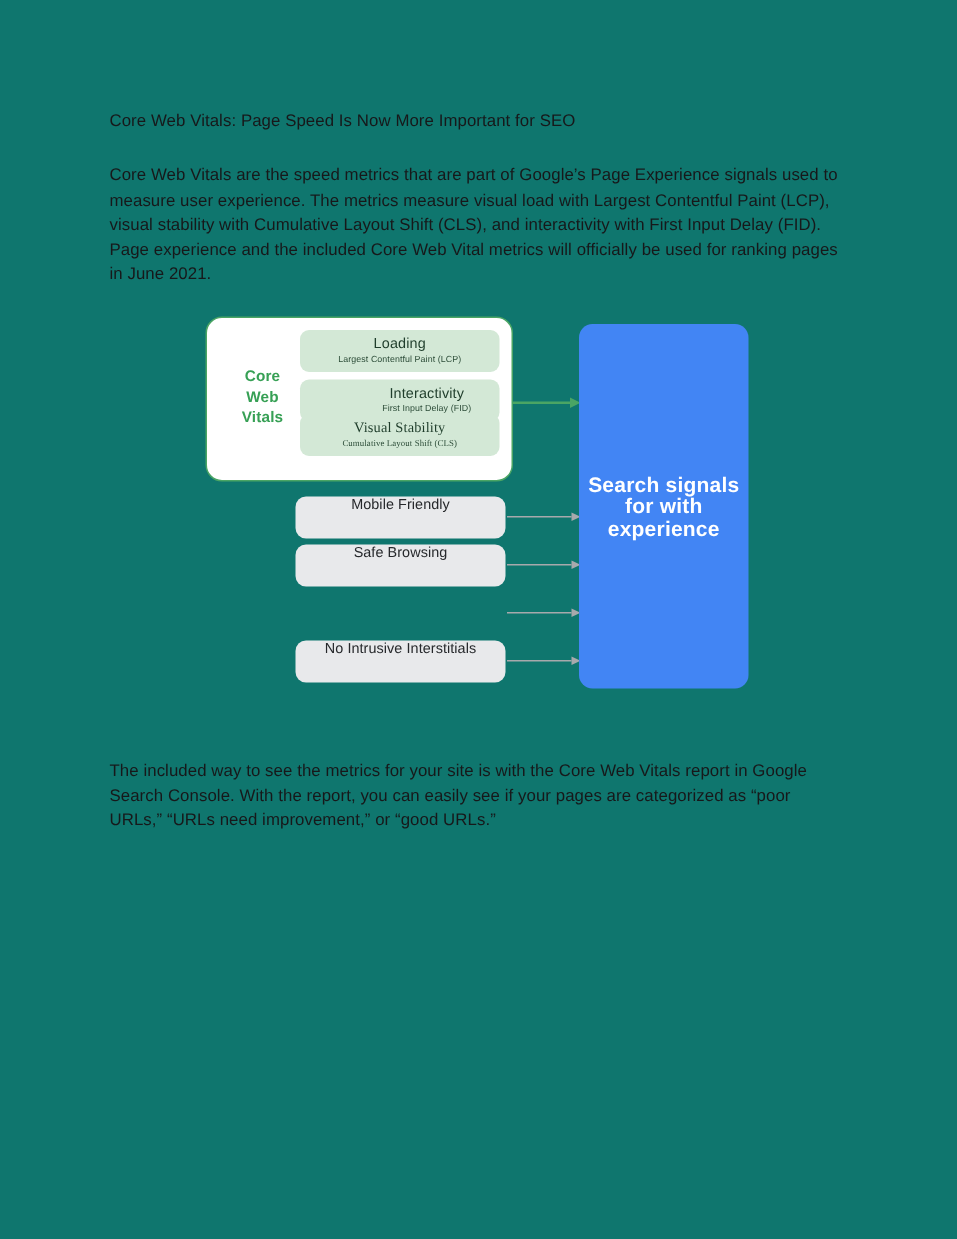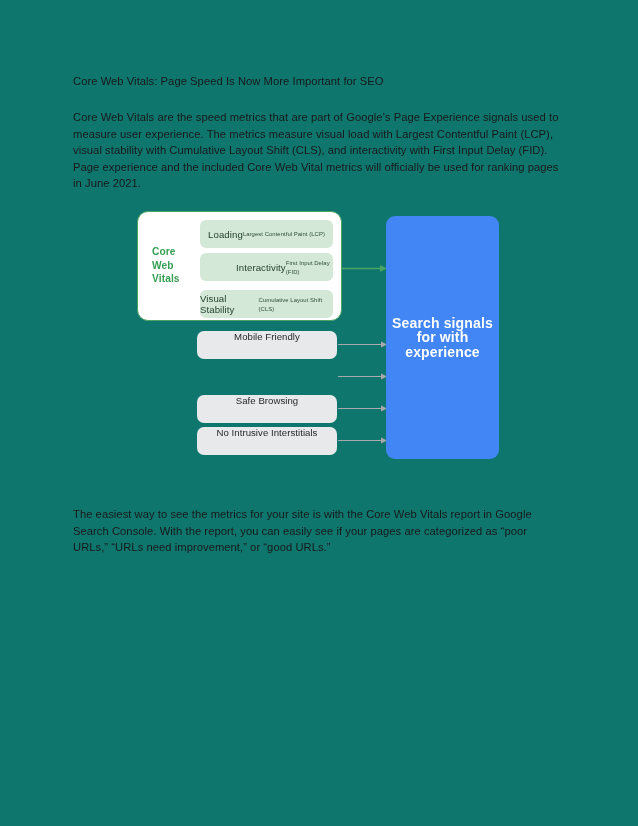--- a/index.html
+++ b/index.html
@@ -67,44 +67,45 @@
     border-radius: 11px;
     box-sizing: border-box;
     background: #ffffff;
   }
 
   .cwv-label {
     position: absolute;
     left: 14px;
     top: 33px;
     width: 46px;
+    text-align: center;
     font-size: 10.2px;
     line-height: 13.5px;
     font-weight: bold;
     color: #37a055;
     letter-spacing: 0.01em;
   }
   .cwv-label span { display: block; }
 
   .metric {
     position: absolute;
     left: 62px;
     width: 133px;
     height: 28px;
     background: #d3e8d6;
     border-radius: 6px;
     box-sizing: border-box;
     display: flex;
-    flex-direction: row;
+    flex-direction: column;
     align-items: center;
     justify-content: center;
   }
   .metric.m0 { top: 8px; }
   .metric.m1 { top: 41px; padding-left: 36px; }
-  .metric.m2 { top: 78px; }
+  .metric.m2 { top: 64px; font-family: Liberation Serif, serif; }
 
   .metric-title {
     font-size: 9.6px;
     line-height: 11px;
     color: #1f3d2b;
     font-weight: 500;
     letter-spacing: 0.01em;
   }
   .metric-sub {
     font-size: 5.9px;
@@ -119,21 +120,21 @@
     left: 60px;
     width: 140px;
     height: 28px;
     background: #e8e9eb;
     border-radius: 7px;
     display: flex;
     justify-content: center;
     box-sizing: border-box;
   }
   .signal.s0 { top: 120px; }
-  .signal.s1 { top: 152px; margin-top: 32px; }
+  .signal.s1 { top: 152px; }
   .signal.s2 { top: 184px; }
   .signal.s3 { top: 216px; }
 
   .signal-label {
     font-size: 9.6px;
     line-height: 12px;
     color: #26282b;
     letter-spacing: 0.005em;
     white-space: nowrap;
   }
@@ -261,16 +262,16 @@
       <div class="blue-text">
         <span>Search signals</span>
         <span>for with</span>
         <span>experience</span>
       </div>
     </div>
 
   </div>
 
   <div class="para-bottom">
-    <p class="para">The easiest way to see the metrics for your site is with the Core Web Vitals report in Google Search Console. With the report, you can easily see if your pages are categorized as “poor URLs,” “URLs need improvement,” or “good URLs.”</p>
+    <p class="para">The included way to see the metrics for your site is with the Core Web Vitals report in Google Search Console. With the report, you can easily see if your pages are categorized as “poor URLs,” “URLs need improvement,” or “good URLs.”</p>
   </div>
 
 </div>
 
 </body></html>

